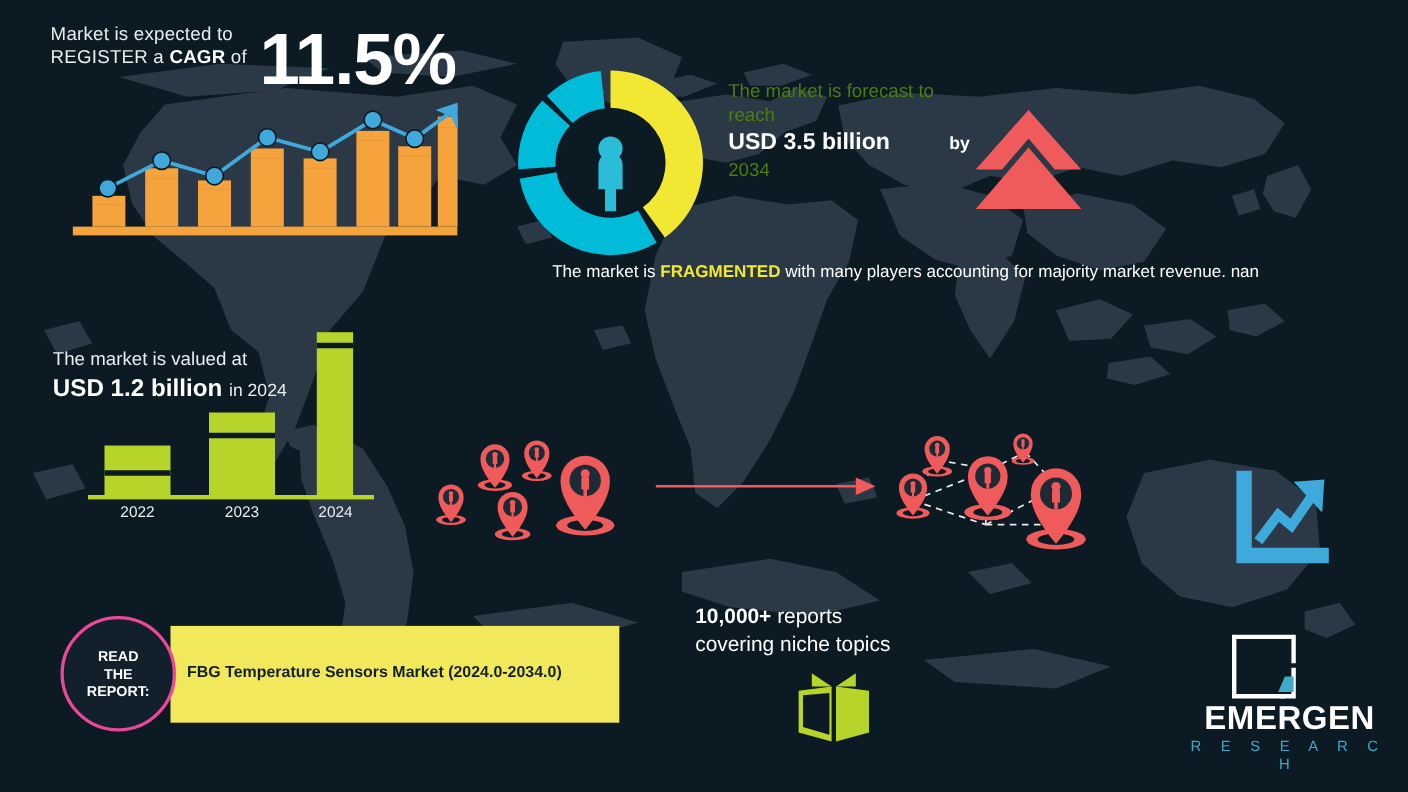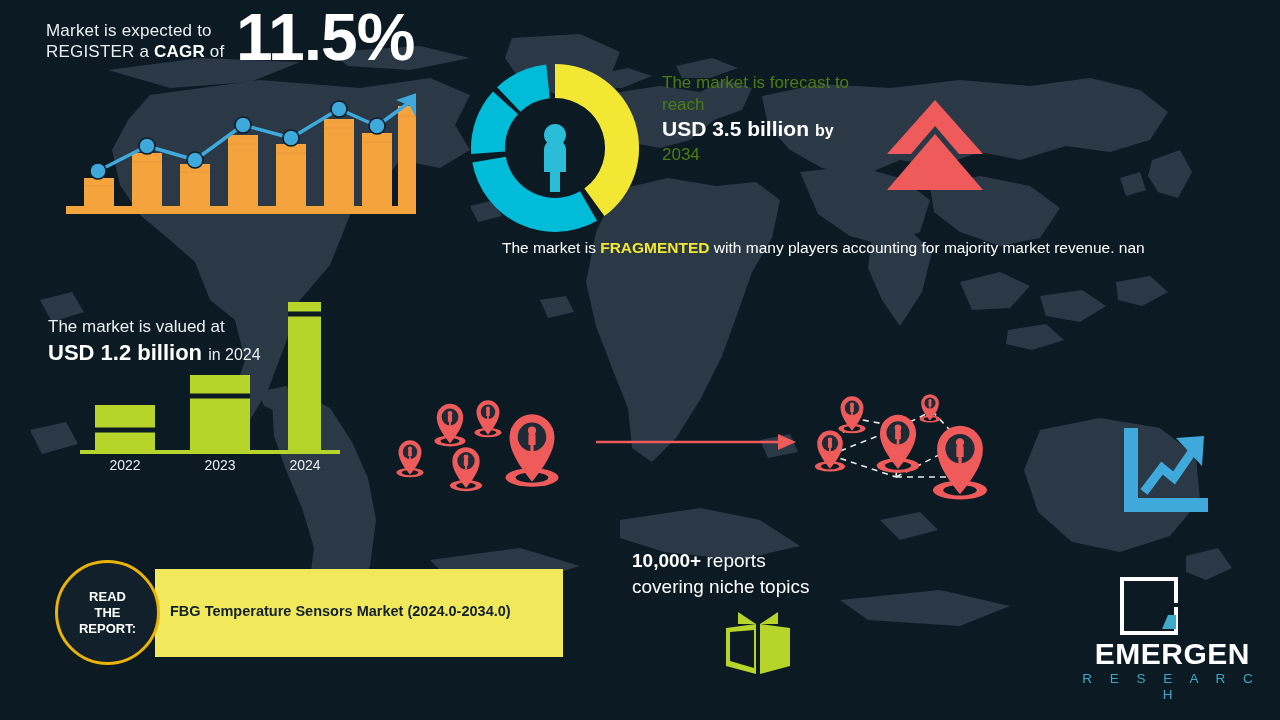--- a/index.html
+++ b/index.html
@@ -17,36 +17,36 @@
 
   
   .abs { position:absolute; }
 
   
   #cagr-block { left:46px; top:20px; z-index:5; }
   #cagr-lines { display:block; }
   .cagr-line { font-size:17px; color:#e9edf0; line-height:21px; letter-spacing:.2px; white-space:nowrap; }
   .cagr-line b { font-weight:bold; color:#ffffff; }
   #cagr-value {
-    position:absolute; left:236px; top:4px;
+    position:absolute; left:236px; top:20px;
     font-size:66px; font-weight:bold; color:#ffffff; line-height:66px;
     letter-spacing:-1px; white-space:nowrap; z-index:6;
   }
 
   
   #orange-chart { left:66px; top:80px; width:350px; height:145px; z-index:4; }
 
   
   #donut-chart { left:455px; top:48px; width:200px; height:200px; z-index:4; }
 
   
   #forecast-block { left:662px; top:72px; width:230px; z-index:5; }
   .fc-line { font-size:17px; color:#4d7c0f; line-height:22px; }
   .fc-strong { font-size:21px; font-weight:bold; color:#ffffff; line-height:26px; white-space:nowrap; }
-  .fc-strong .sm { font-size:16px; }
+  .fc-strong .sm { font-size:16px;margin-left:48px; }
 
   
   #up-arrows { left:885px; top:98px; width:100px; height:92px; z-index:4; }
 
   
   #fragmented-block { left:502px; top:236px; width:680px; z-index:5; }
   #fragmented-block .txt { font-size:15.5px; line-height:23px; color:#ffffff; }
   #fragmented-block .hl { color:#f2e833; font-weight:bold; }
 
   
@@ -71,21 +71,21 @@
   #banner-bar {
     position:absolute; left:100px; top:9px; width:408px; height:88px;
     background:#f2e85c;
   }
   #banner-title {
     position:absolute; left:115px; top:42px; width:380px;
     font-size:14.5px; font-weight:bold; color:#12202b; line-height:19px;
   }
   #read-circle {
     position:absolute; left:0px; top:0px; width:105px; height:105px;
-    border-radius:50%; background:#12202b; border:3px solid #eab308;
+    border-radius:50%; background:#12202b; border:3px solid #ec4899;
     display:flex; align-items:center; justify-content:center; text-align:center;
   }
   #read-label { font-size:13px; font-weight:bold; color:#ffffff; line-height:16px; }
 
   
   #reports-block { left:632px; top:548px; width:270px; z-index:5; }
   .rp-line { font-size:19px; color:#ffffff; line-height:26px; white-space:nowrap; }
   .rp-line .big { font-weight:bold; }
   #book-icon { position:absolute; left:90px; top:62px; width:72px; height:66px; }
 

